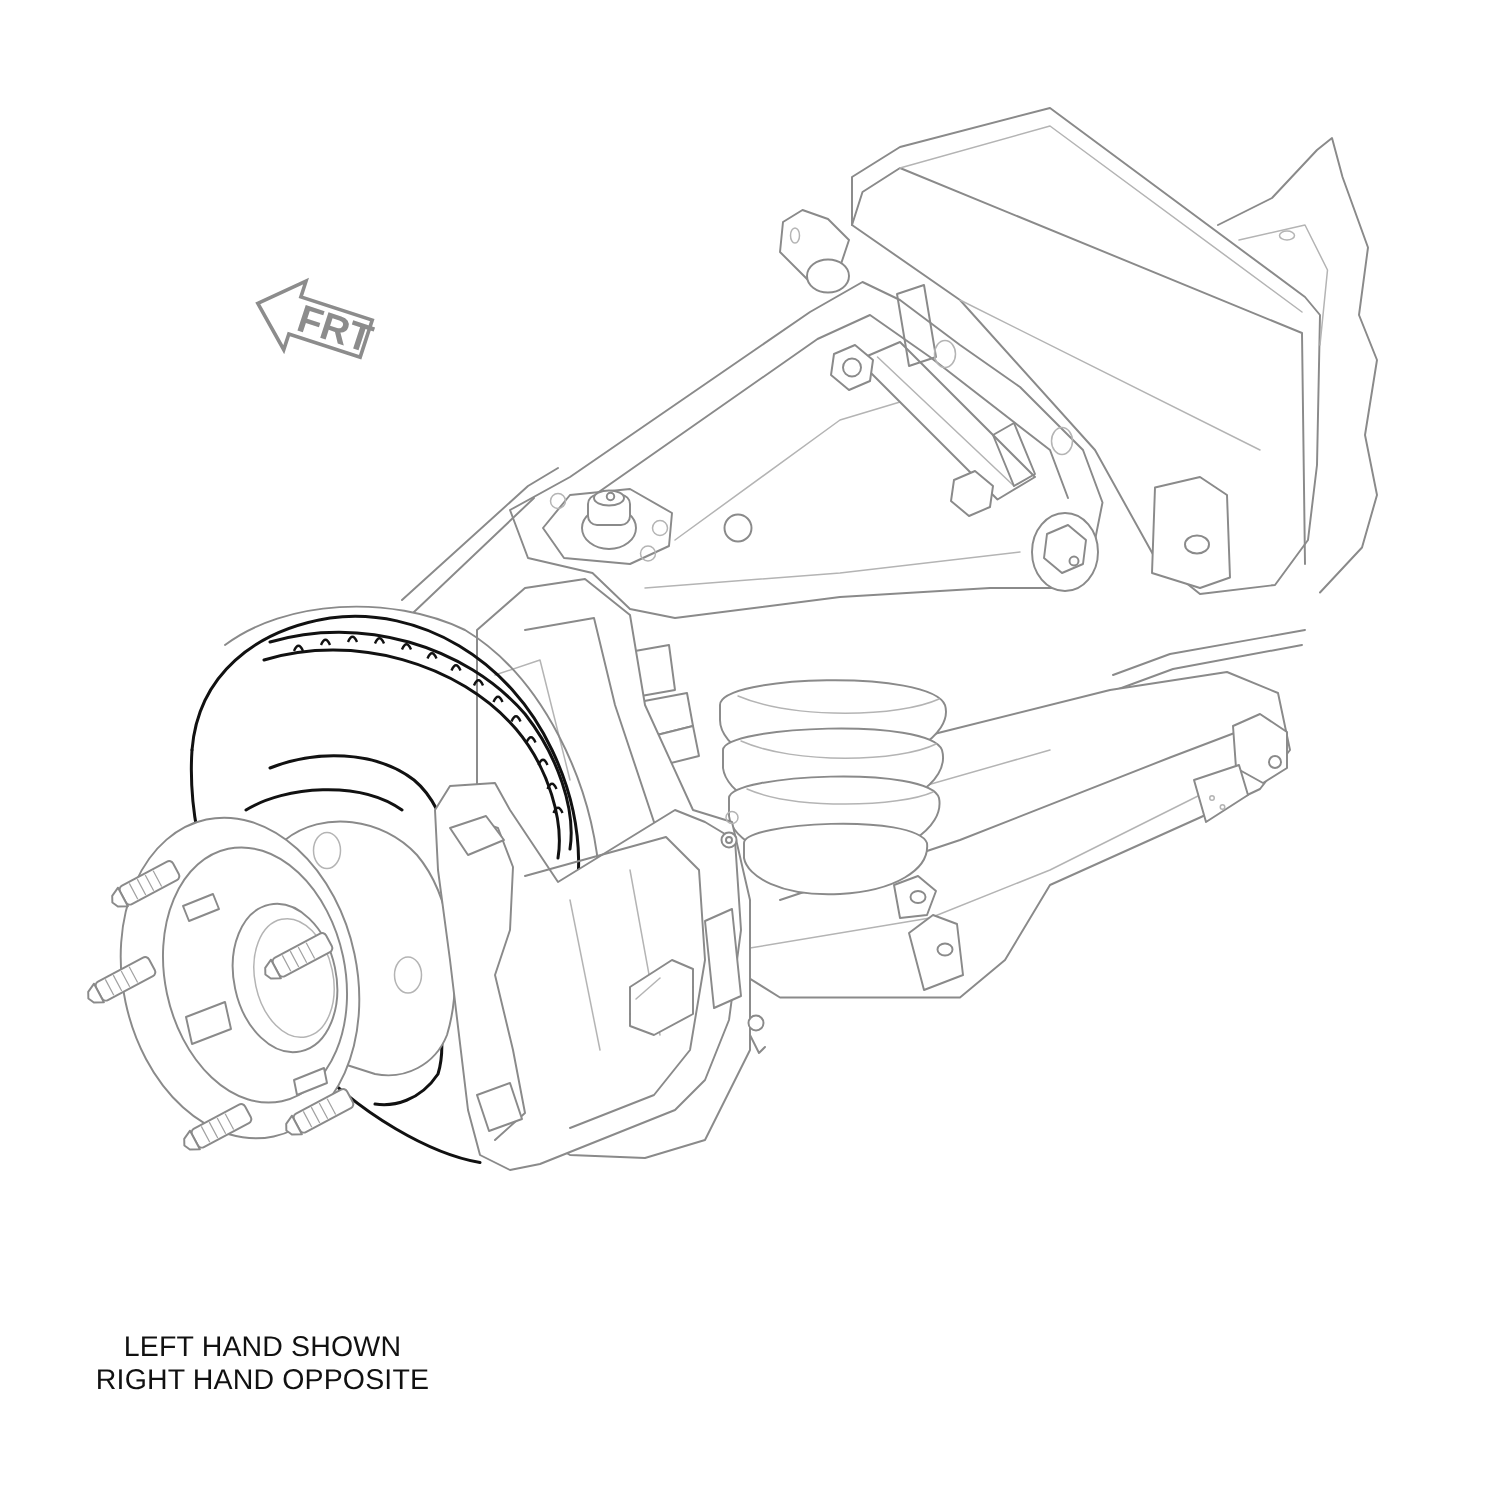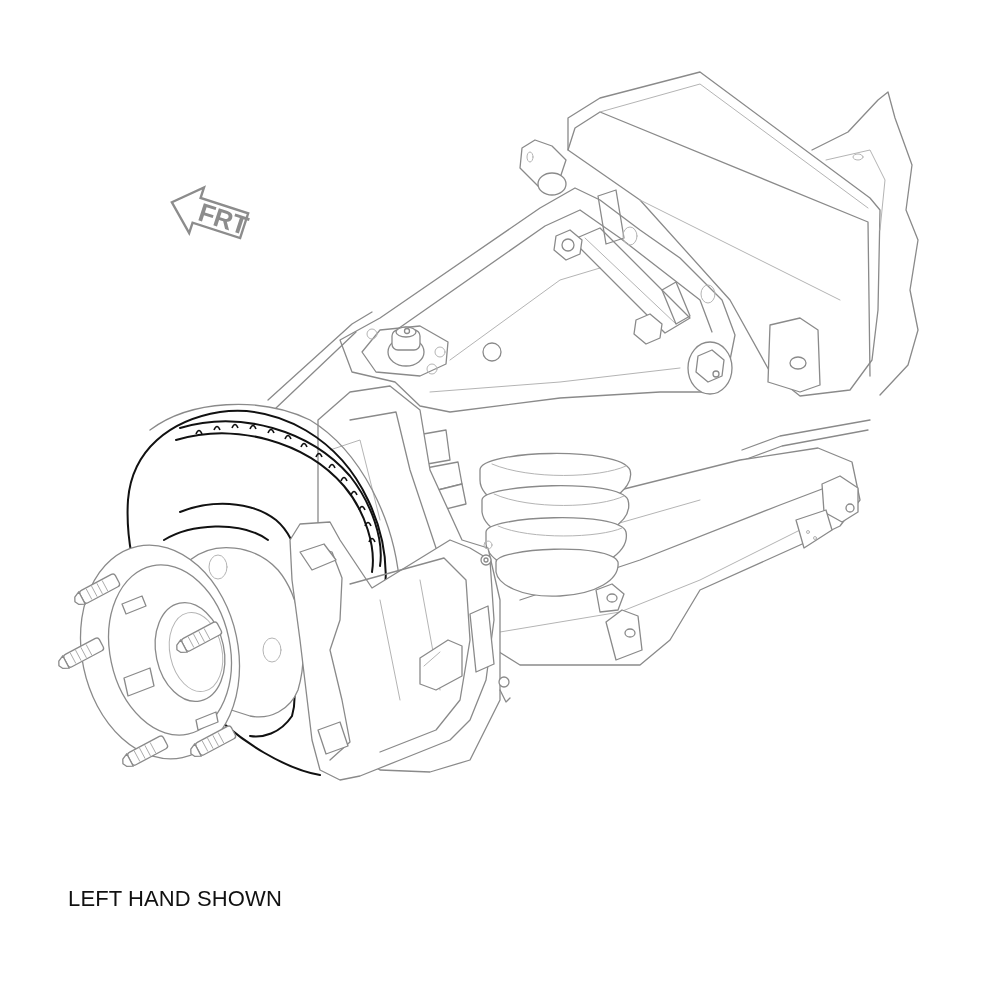--- a/index.html
+++ b/index.html
@@ -7,21 +7,21 @@
          font-family: "Liberation Sans", sans-serif; }
   #diagram { position: absolute; left: 0; top: 0; width: 1000px; height: 1000px; }
   .g  { fill: none; stroke: #8a8a8a; stroke-width: 1.3; stroke-linejoin: round; stroke-linecap: round; }
   .gl { fill: none; stroke: #b4b4b4; stroke-width: 1; stroke-linejoin: round; stroke-linecap: round; }
   .gf { fill: #ffffff; stroke: #8a8a8a; stroke-width: 1.3; stroke-linejoin: round; }
   .k  { fill: none; stroke: #111111; stroke-width: 2; stroke-linejoin: round; stroke-linecap: round; }
   .kt { fill: none; stroke: #111111; stroke-width: 1.6; }
   .thr { stroke: #a0a0a0; stroke-width: 0.8; }
   .frt-text { font-family: "Liberation Sans", sans-serif; font-weight: 700; font-size: 26px; fill: #8c8c8c; }
   #caption { position: absolute; left: 40px; top: 888px; width: 270px; text-align: center;
-             font-size: 22px; line-height: 22px; color: #111111; letter-spacing: 0.1px; }
+             font-size: 19px; line-height: 22px; color: #111111; letter-spacing: 0.1px; }
   #caption div { white-space: nowrap; }
 </style>
 </head>
 <body>
 
 <svg id="diagram" viewBox="0 0 1000 1000" xmlns="http://www.w3.org/2000/svg">
 
   <g transform="translate(208,214) rotate(18)">
     <path d="M-38,0 L-12,-24 L-12,-13 L38,-13 L38,13 L-12,13 L-12,24 Z" fill="none" stroke="#8c8c8c" stroke-width="2.4" stroke-linejoin="miter"></path>
     <text class="frt-text" x="-9" y="9">FRT</text>
@@ -241,13 +241,14 @@
     <path class="gf" d="M318,730 L340,722 L348,746 L326,754 Z"></path>
 
     <circle class="gf" cx="486" cy="560" r="5"></circle>
     <circle class="g" cx="486" cy="560" r="2"></circle>
   </g>
 
 </svg>
 
 <div id="caption">
   <div>LEFT HAND SHOWN</div>
+  <div>RIGHT HAND OPPOSITE</div>
 </div>
 
 </body></html>

